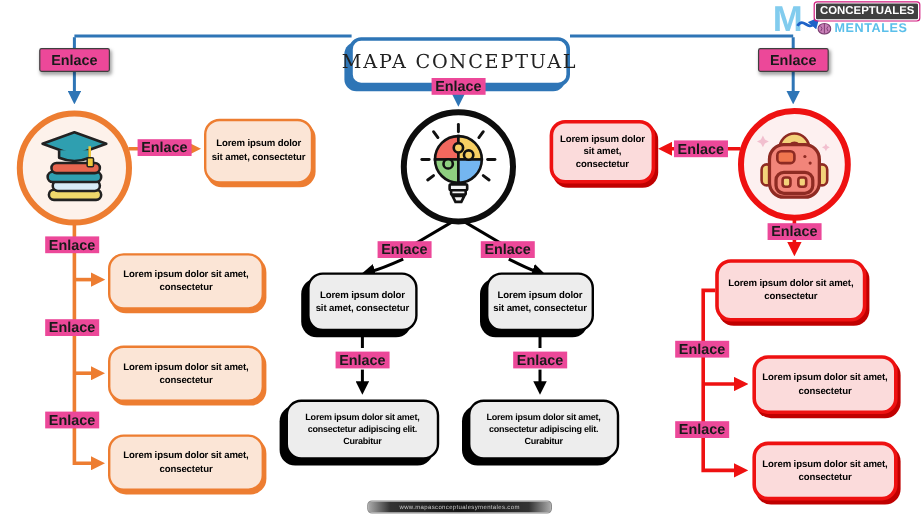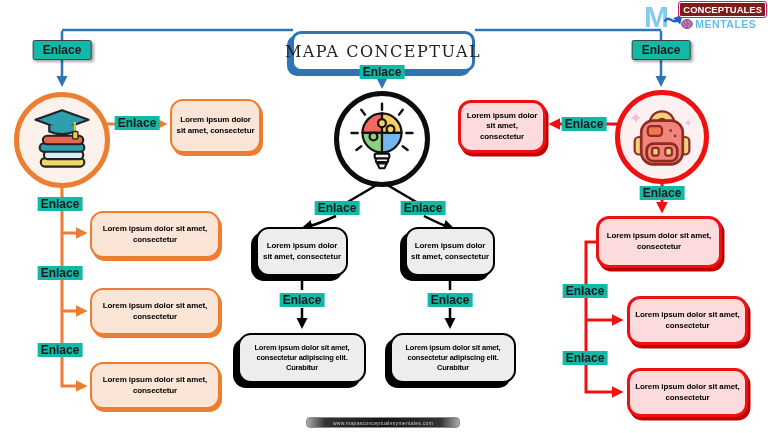--- a/index.html
+++ b/index.html
@@ -2,21 +2,21 @@
 <html><head>
 <meta charset="utf-8">
 <style>
   *{box-sizing:border-box;margin:0;padding:0}
   html,body{background:#fff}
   .canvas{position:relative;width:768px;height:433px;background:#ffffff;overflow:hidden;
           font-family:"Liberation Sans",sans-serif}
   .lines{position:absolute;left:0;top:0;z-index:1}
   
   .enlace{position:absolute;z-index:3;transform:translateX(-50%);font-weight:700;font-size:12px;
-          line-height:14px;color:#1a1a1a;background:#14b8a6;padding:0 3px;white-space:nowrap}
+          line-height:14px;color:#1a1a1a;background:#ec4899;padding:0 3px;white-space:nowrap}
   .enlace.boxed{border:1.5px solid #3f3f3f;border-radius:2px;box-shadow:1.5px 2px 3px rgba(0,0,0,.35);
           padding:2px 9px}
   
   .circle{position:absolute;z-index:2;border-radius:50%;display:flex;align-items:center;justify-content:center}
   .circle.orange{border:5px solid #ED7D31;background:#FDF2EB}
   .circle.dark{border:5px solid #0d0d0d;background:#ffffff}
   .circle.red{border:5px solid #EE1111;background:#FDF0F0}
   
   .node{position:absolute;z-index:2;display:flex;align-items:center;justify-content:center;text-align:center;
         font-weight:700;color:#000;border-radius:13px;line-height:1.32;letter-spacing:-0.1px;padding:2px 4px}
@@ -27,21 +27,21 @@
   
   .title-box{position:absolute;left:291px;top:31px;width:184px;height:41px;z-index:2;background:#fff;
         border:3px solid #2E75B6;border-radius:10px;box-shadow:-4px 4px 0 0 #2E75B6;
         display:flex;align-items:center;justify-content:center;
         font-family:"DejaVu Serif",serif;font-size:16px;letter-spacing:1.5px;color:#222;white-space:nowrap}
   
   .logo{position:absolute;left:644px;top:2px;width:122px;height:33px;z-index:4;display:flex;align-items:flex-start}
   .logo-m{font-weight:800;font-size:30px;line-height:30px;color:#82CCEE}
   .logo-arrow{margin:8px -4px 0 -6px}
   .logo-col{display:flex;flex-direction:column;align-items:stretch}
-  .logo-pill{background:#7f1d1d;border:1.5px solid #fff;outline:1px solid #d11a7e;color:#fff;
+  .logo-pill{background:#404040;border:1.5px solid #fff;outline:1px solid #d11a7e;color:#fff;
         font-weight:800;font-size:9.5px;line-height:11px;padding:1px 3px;border-radius:2px;white-space:nowrap}
   .logo-row2{display:flex;align-items:center;gap:2px;padding-left:2px;margin-top:1px}
   .logo-mentales{color:#5BBFEA;font-weight:800;font-size:10.5px;letter-spacing:.5px;white-space:nowrap}
   
   .watermark{position:absolute;left:306px;top:417px;width:154px;height:11px;z-index:2;border-radius:4px;
         border:1px solid #8a8a8a;display:flex;align-items:center;justify-content:center;
         background:linear-gradient(90deg,#aaa,#333 12%,#151515 50%,#333 88%,#aaa);
         color:#c9c9c9;font-size:5px;letter-spacing:.3px;white-space:nowrap}
 </style>
 </head>

